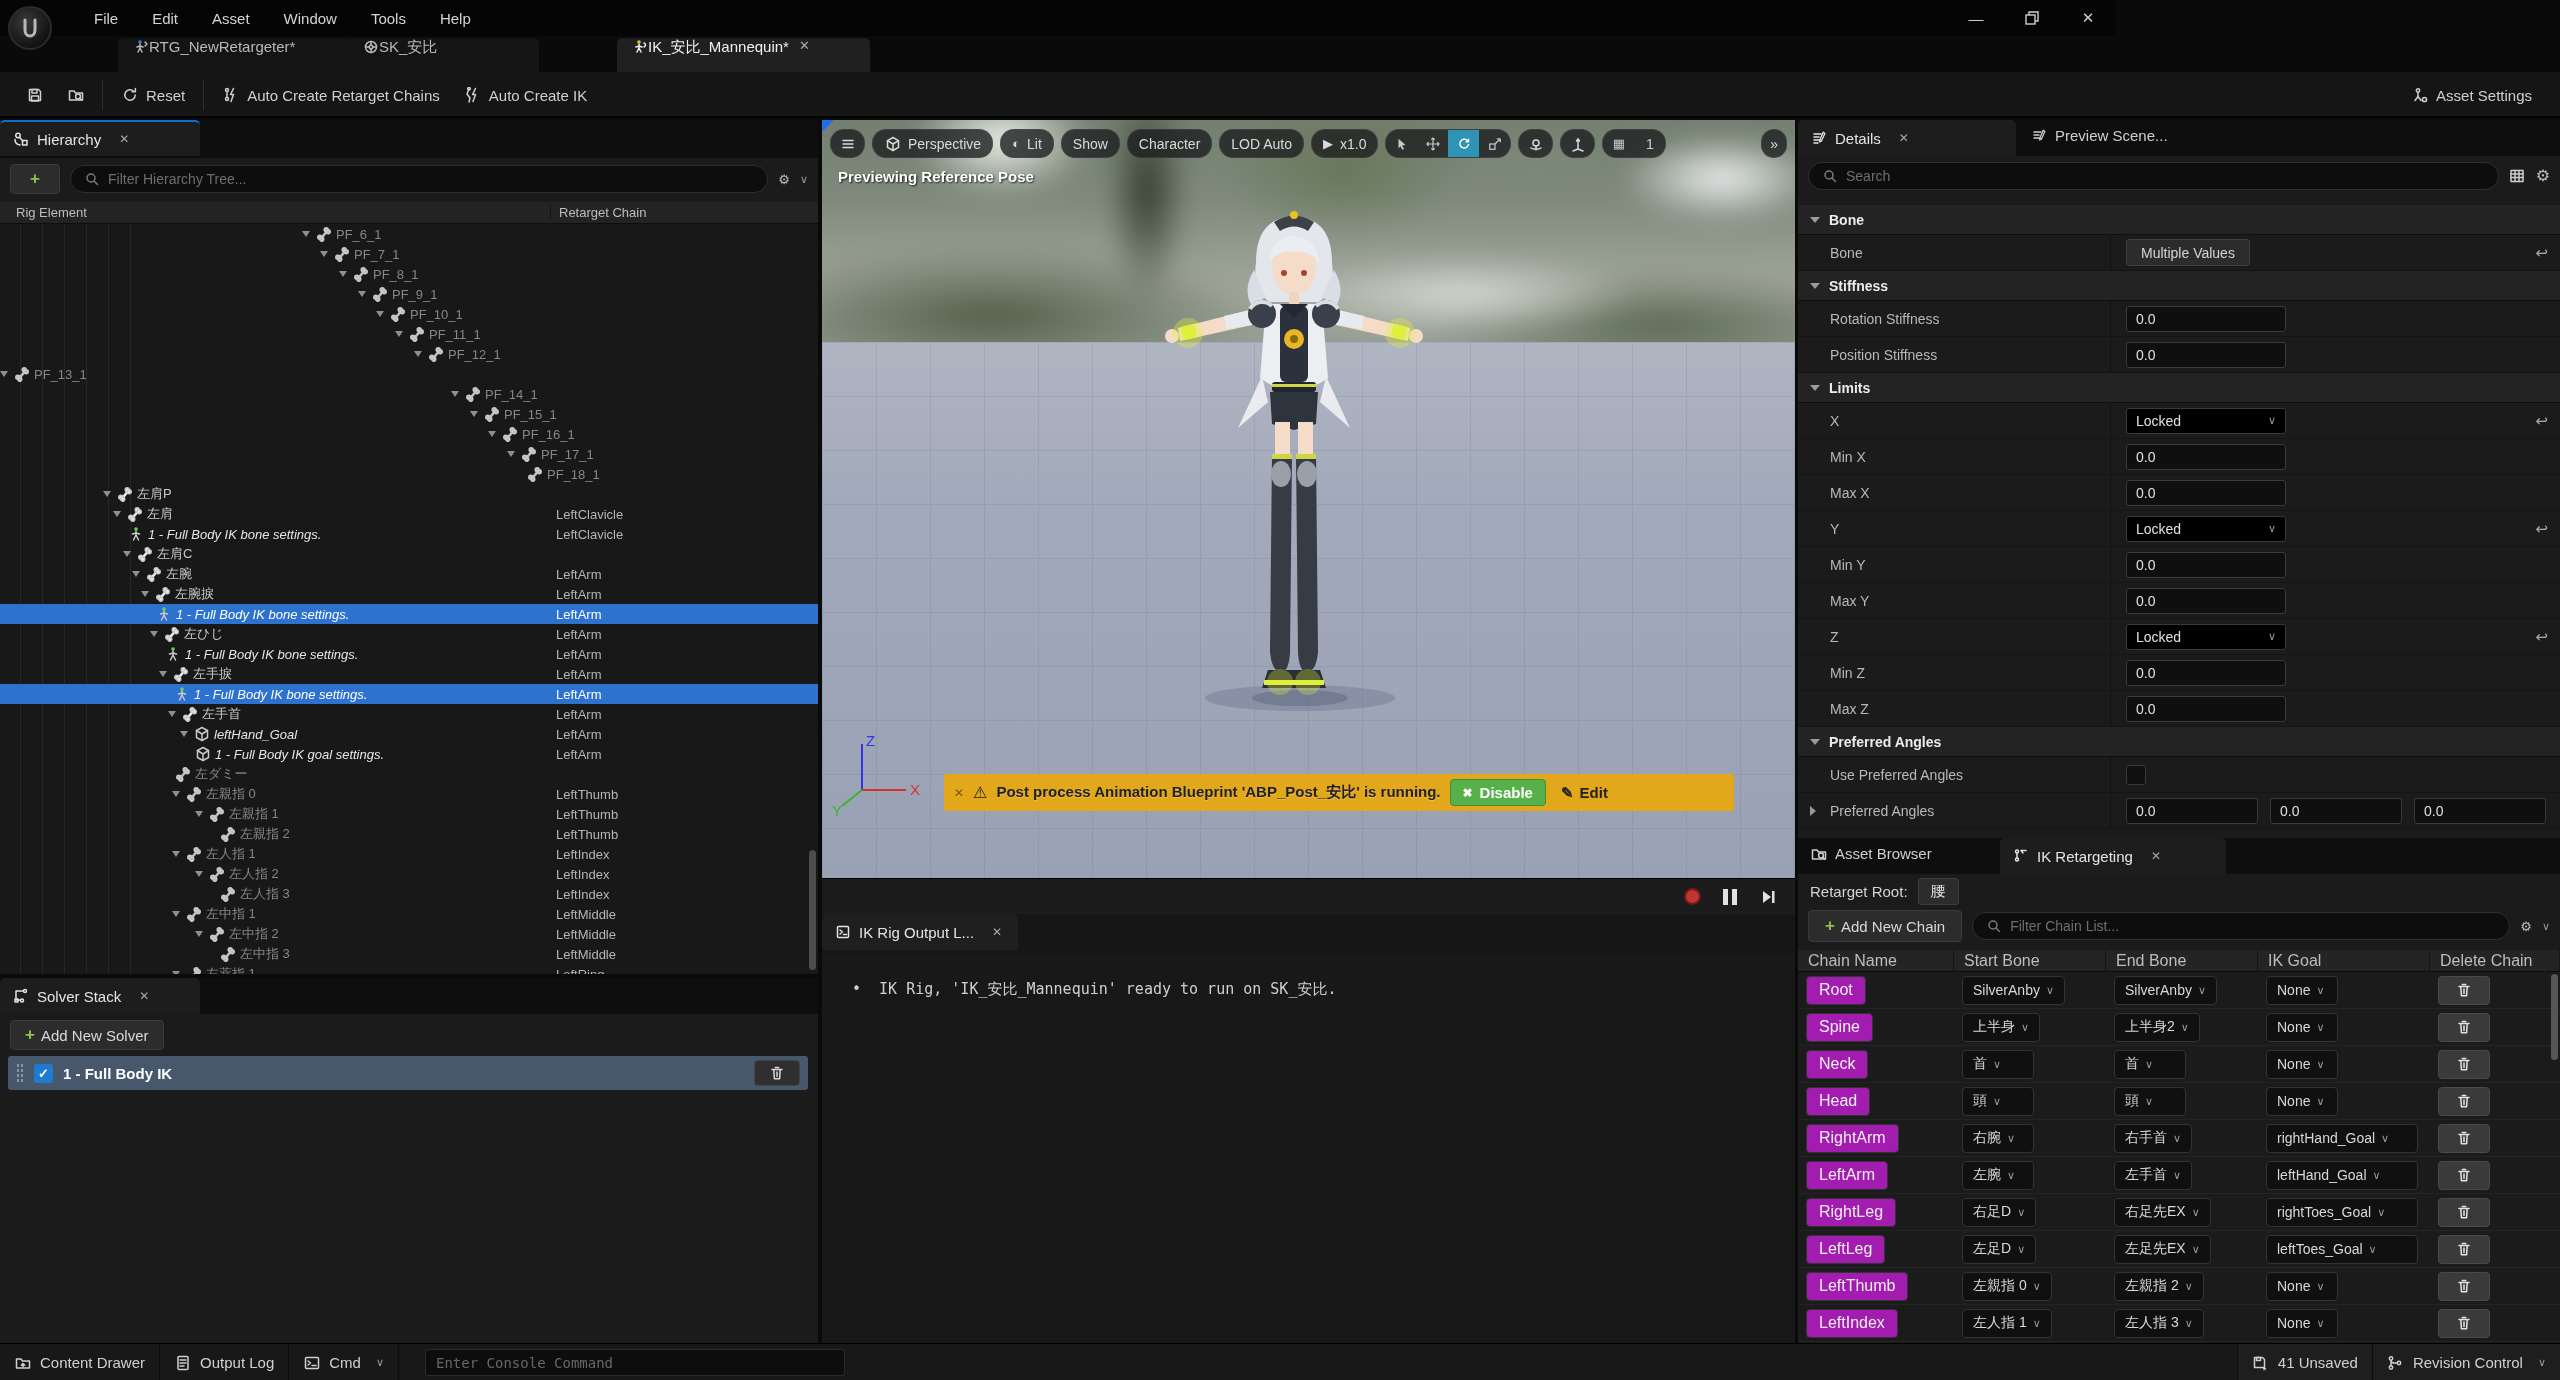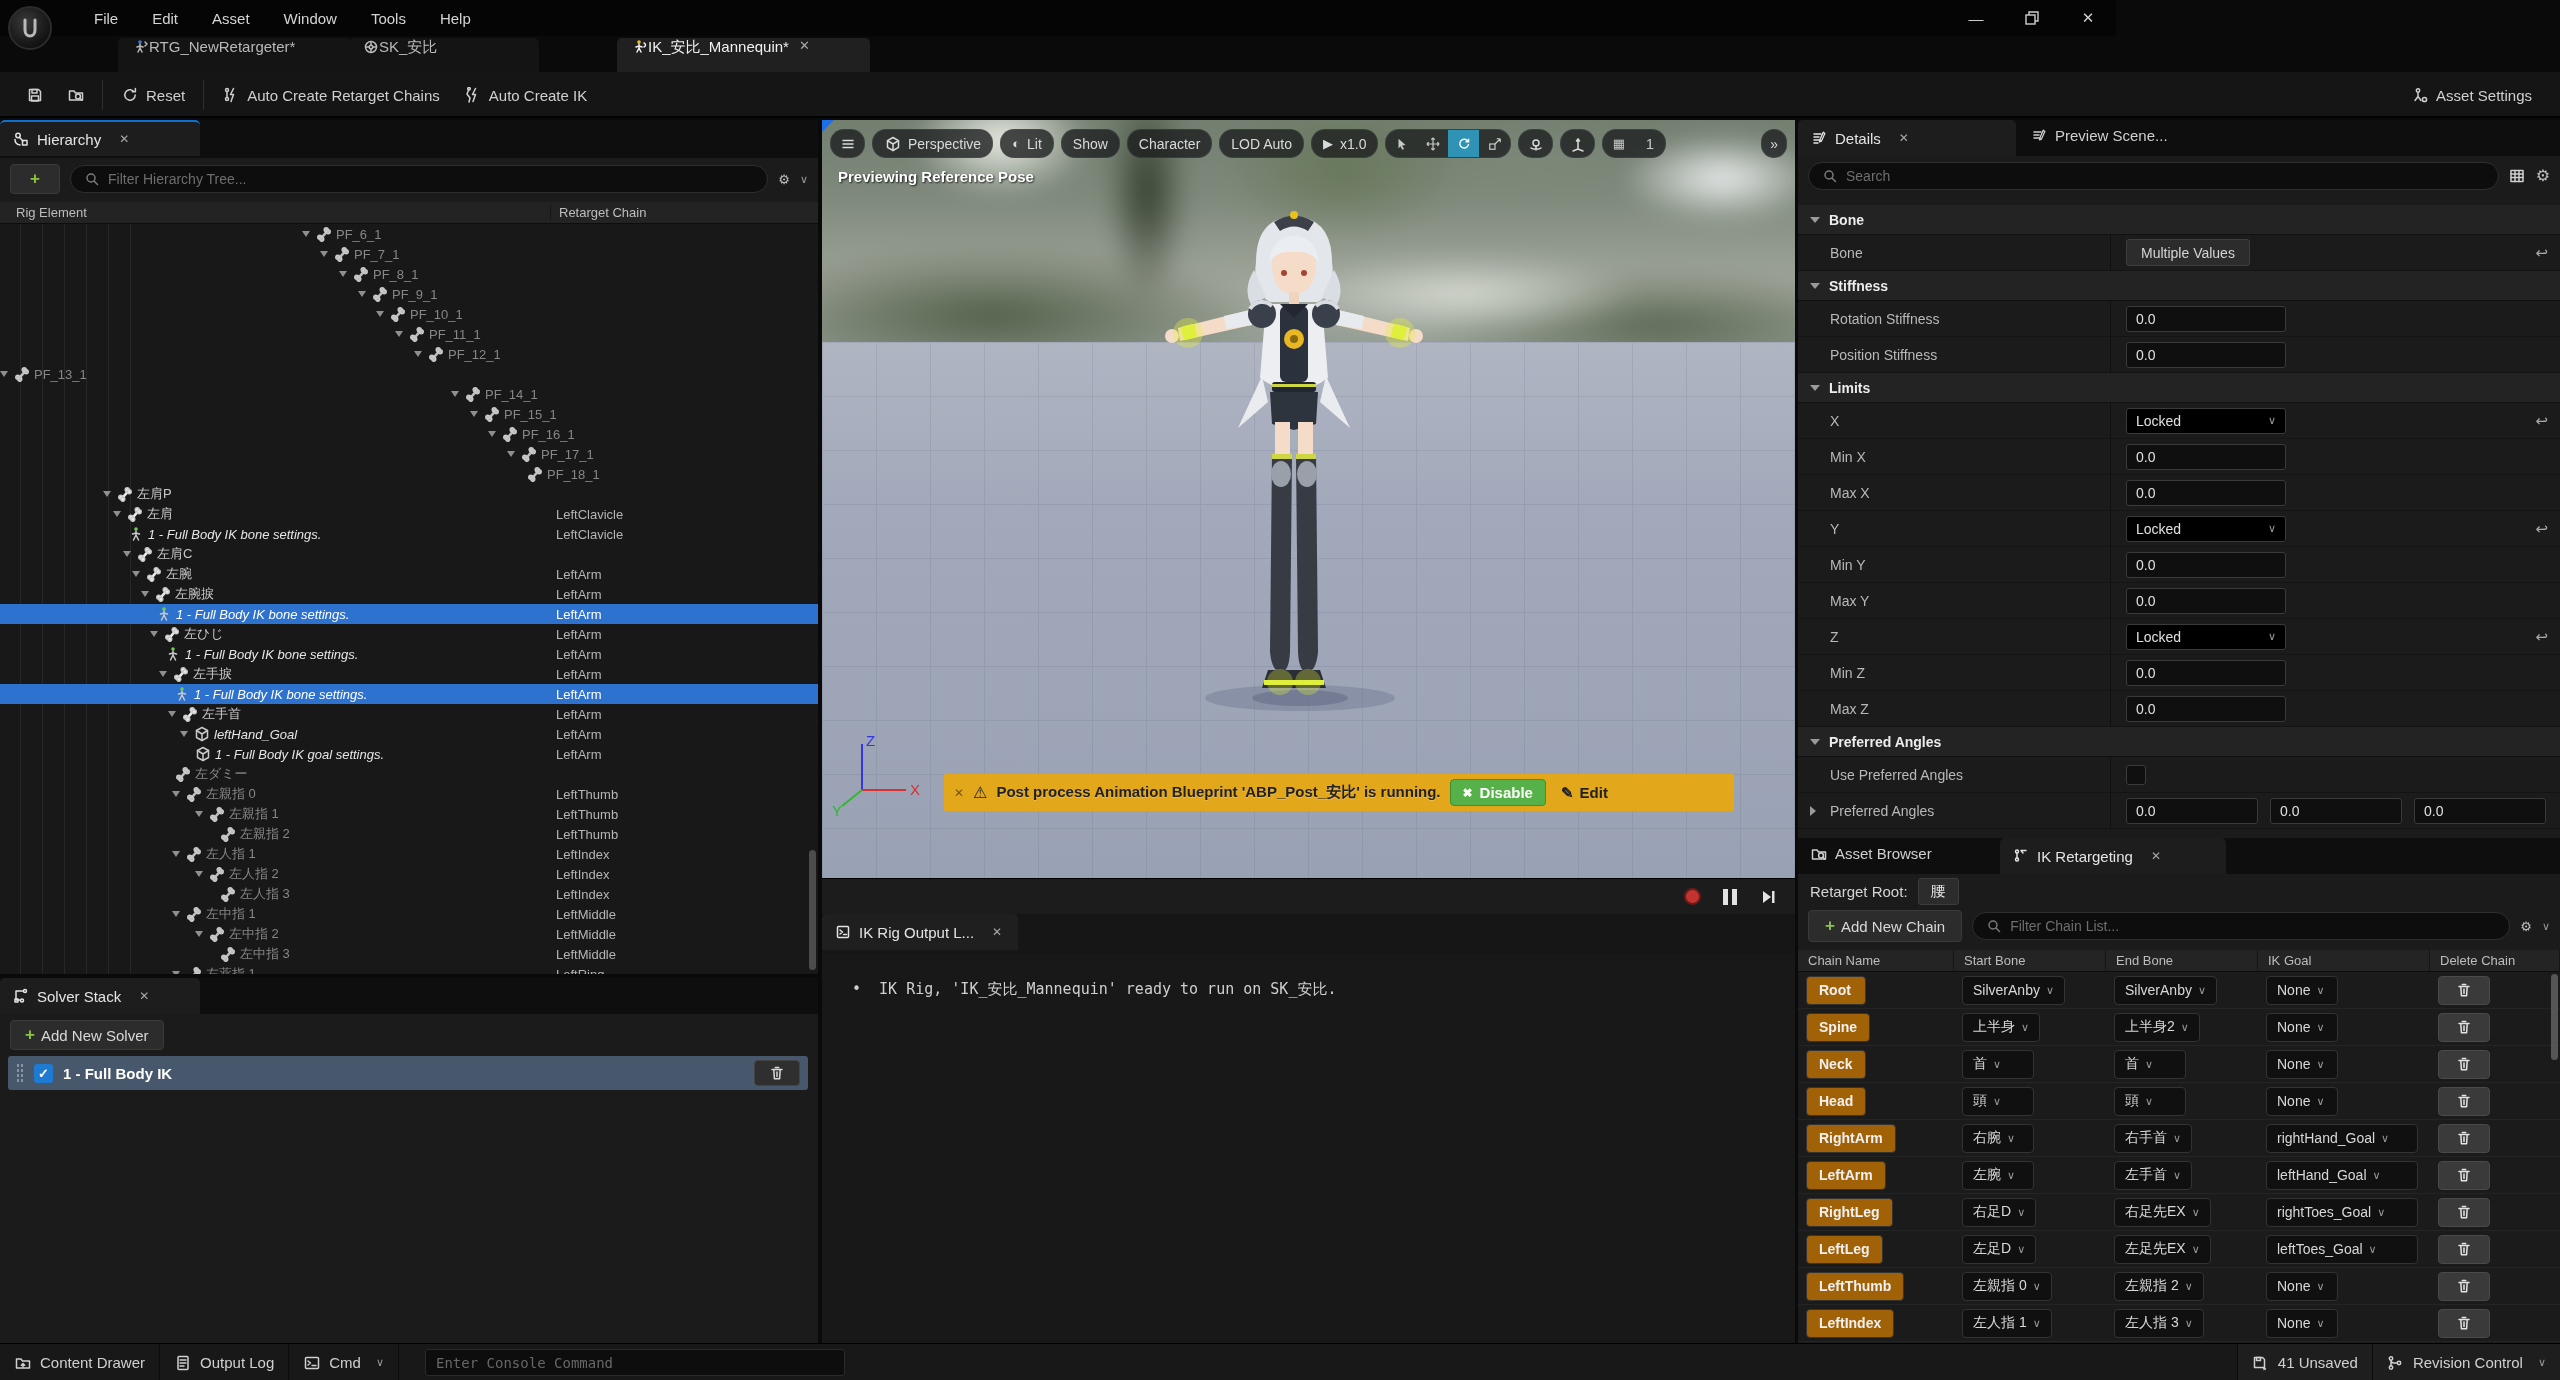--- a/index.html
+++ b/index.html
@@ -105,26 +105,26 @@
   .dsel{display:flex;align-items:center;justify-content:space-between;background:#000000;border:1px solid #3a3a3a;border-radius:3px;height:26px;width:160px;padding:0 9px;color:#e0e0e0}
   .dbtn{display:flex;align-items:center;background:#2c2c2c;border:1px solid #3e3e3e;border-radius:3px;height:27px;padding:0 14px;color:#d4d4d4}
   .dchk{width:20px;height:20px;background:#101010;border:1px solid #3a3a3a;border-radius:3px}
   .dreset{position:absolute;right:12px;color:#a9a9a9;font-size:15px}
   .rtri{width:0;height:0;border-top:5px solid transparent;border-bottom:5px solid transparent;border-left:6px solid #9a9a9a;position:absolute;left:12px}
   
   #retarget{background:#1b1b1b}
   #rt-root{position:absolute;left:12px;top:40px;display:flex;align-items:center;gap:10px;color:#d4d4d4}
   .minibtn{background:#2c2c2c;border:1px solid #3c3c3c;border-radius:3px;padding:3px 12px;color:#e2e2e2}
   #rt-addrow{position:absolute;left:10px;top:72px;right:10px;display:flex;align-items:center;gap:10px}
-  #chain-hdr{position:absolute;left:0;top:112px;width:762px;height:22px;background:#242424;border-bottom:1px solid #0d0d0d;display:grid;grid-template-columns:156px 152px 152px 172px 130px;color:#bdbdbd;font-size:13px;align-items:center}
+  #chain-hdr{position:absolute;left:0;top:112px;width:762px;height:22px;background:#242424;border-bottom:1px solid #0d0d0d;display:grid;grid-template-columns:156px 152px 152px 172px 130px;color:#bdbdbd;font-size:16px;align-items:center}
   #chain-hdr span{padding-left:10px;border-right:1px solid #161616;height:100%;display:flex;align-items:center}
   #chain-body{position:absolute;left:0;top:134px;width:762px;height:371px;overflow:hidden}
   .crow{height:37px;display:grid;grid-template-columns:156px 152px 152px 172px 130px;align-items:center;border-bottom:1px solid #242424;background:#1b1b1b}
   .crow>div{padding-left:8px}
-  .cname{display:inline-flex;align-items:center;height:29px;background:#a16207;border:1px solid #333;border-radius:4px;padding:0 12px;color:#f0f0f0;font-weight:bold;font-size:14px;min-width:60px}
+  .cname{display:inline-flex;align-items:center;height:29px;background:#a21caf;border:1px solid #333;border-radius:4px;padding:0 12px;color:#f0f0f0;font-weight:normal;font-size:16px;min-width:60px}
   .cdd{display:inline-flex;align-items:center;height:29px;background:#101010;border:1px solid #333;border-radius:4px;padding:0 10px;color:#d8d8d8;font-size:14px;min-width:72px;white-space:nowrap}
   .ctrash{display:inline-flex;align-items:center;justify-content:center;width:52px;height:29px;background:#3a3a3a;border:1px solid #4a4a4a;border-radius:4px;color:#e4e4e4}
   #chain-scroll{position:absolute;right:2px;top:136px;width:7px;height:86px;background:#565656;border-radius:4px}
   
   #statusbar{position:absolute;left:0;top:1343px;width:2560px;height:37px;background:#181818;border-top:1px solid #000}
   .sbtn{display:flex;align-items:center;gap:9px;height:37px;padding:0 14px;color:#d0d0d0;border-right:1px solid #0c0c0c}
   #console{display:flex;align-items:center;background:#0d0d0d;border:1px solid #2a2a2a;border-radius:3px;height:27px;width:420px;margin-left:26px;padding:0 10px}
   #console input{background:transparent;border:0;outline:0;color:#9a9a9a;font-family:"DejaVu Sans Mono",monospace;font-size:14px;width:100%}
   #console input::placeholder{color:#676767}
   #sb-right{position:absolute;right:0;top:0;height:37px;display:flex}

